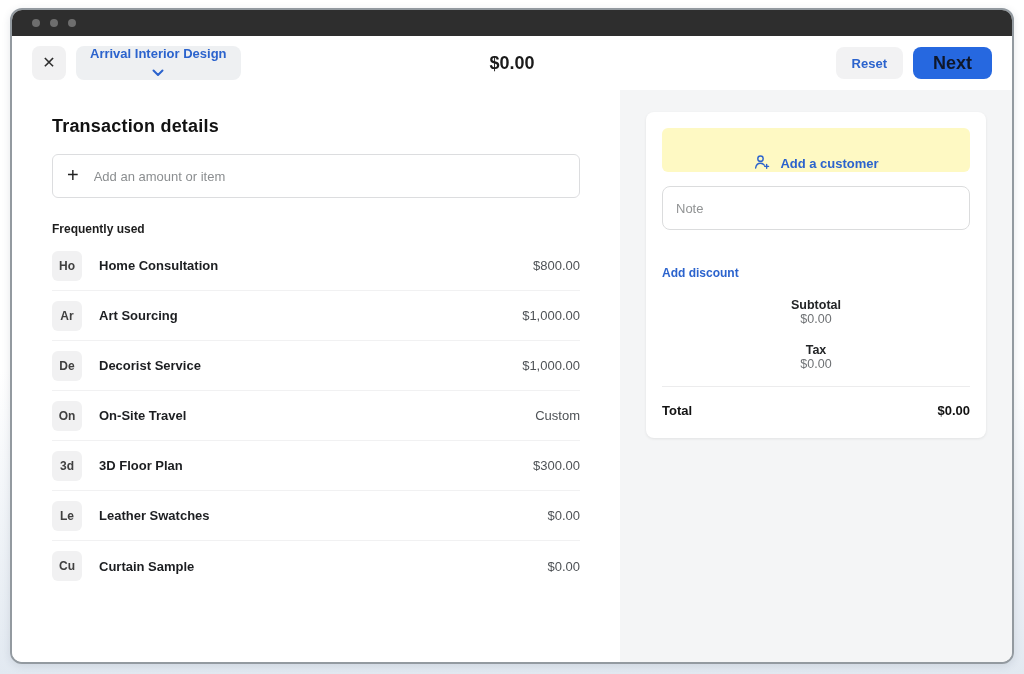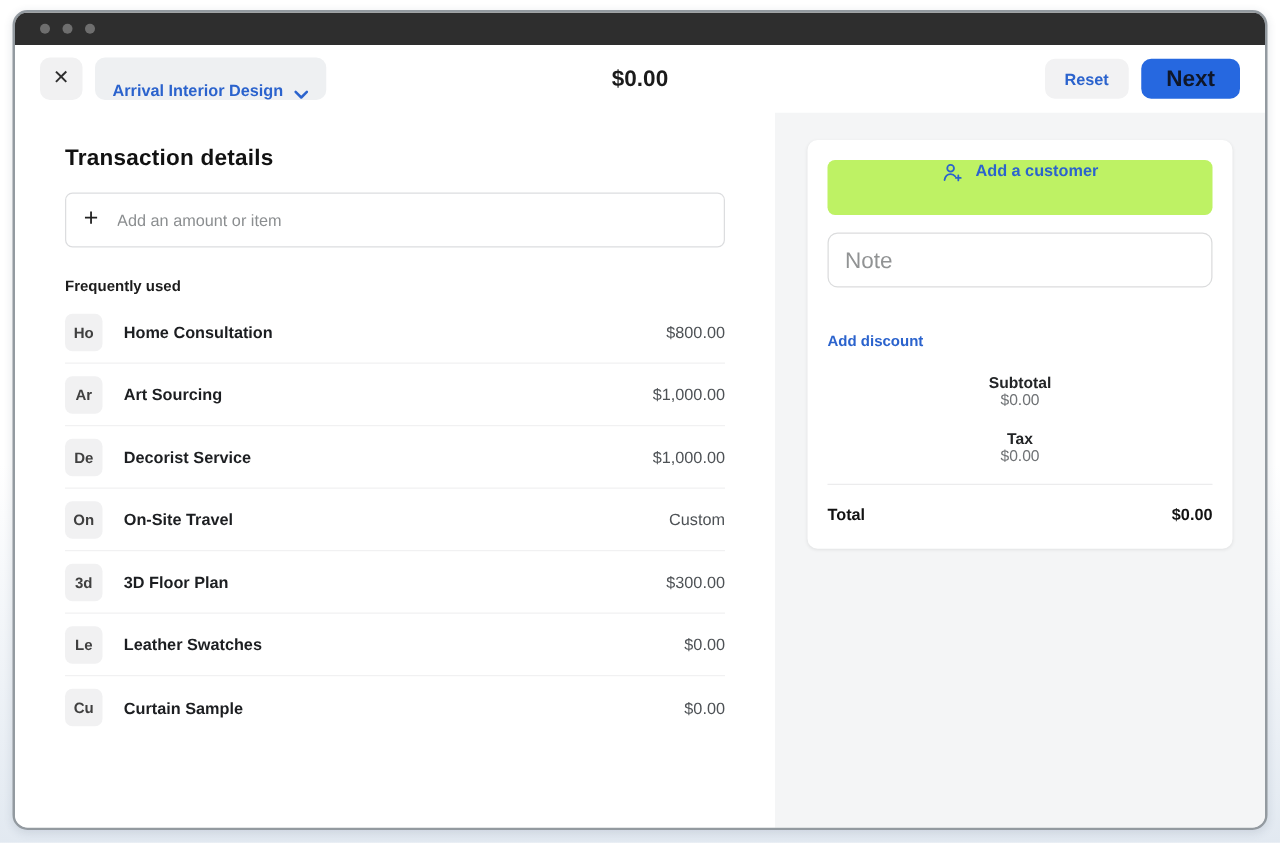--- a/index.html
+++ b/index.html
@@ -40,22 +40,22 @@
   }
   .icon-btn {
     width: 34px; height: 34px; border: none; border-radius: 8px;
     background: #f1f1f2; color: #2e2e2e;
     font-size: 16px; line-height: 1; cursor: pointer;
     display: flex; align-items: center; justify-content: center;
   }
   .account-chip {
     margin-left: 10px; height: 34px; border: none; border-radius: 8px;
     background: #eef0f2; padding: 0 14px; cursor: pointer;
-    display: flex; align-items: flex-end; gap: 8px;
-    font-family: inherit; font-size: 13px; font-weight: 700; color: #2b63cd;
+    display: flex; align-items: center; gap: 8px;
+    font-family: inherit; font-size: 13px; font-weight: 700; color: #2b63cd; flex-direction: column;
   }
   .account-chip svg { display: block; }
   .toolbar-amount {
     position: absolute; left: 50%; transform: translateX(-50%);
     font-size: 18px; font-weight: 700; color: #1b1b1b;
   }
   .toolbar-right { margin-left: auto; display: flex; gap: 10px; }
   .reset-btn {
     height: 32px; border: none; border-radius: 8px; cursor: pointer;
     background: #f2f2f3; color: #2b63cd;
@@ -104,29 +104,29 @@
   
   .right-panel {
     width: 392px; background: #f4f5f6; padding: 22px 26px;
   }
   .card {
     background: #fff; border-radius: 8px; padding: 16px;
     box-shadow: 0 1px 3px rgba(0,0,0,.08);
   }
   .add-customer-btn {
     width: 100%; height: 44px; border: none; border-radius: 6px; cursor: pointer;
-    background: #bef264;
-    display: flex; align-items: flex-start; justify-content: center; gap: 9px;
+    background: #fef9c3;
+    display: flex; align-items: flex-end; justify-content: center; gap: 9px;
     font-family: inherit; font-size: 13px; font-weight: 700; color: #2b63cd;
   }
   .add-customer-btn svg { display: block; }
   .note-input {
     margin-top: 14px; width: 100%; height: 44px;
     border: 1px solid #dbdcdd; border-radius: 8px;
-    padding: 0 13px; font-family: inherit; font-size: 18px; color: #222;
+    padding: 0 13px; font-family: inherit; font-size: 13px; color: #222;
   }
   .note-input::placeholder { color: #919394; }
   .add-discount {
     display: inline-block; margin-top: 36px;
     font-size: 12px; font-weight: 600; color: #2b63cd;
     text-decoration: none; cursor: pointer;
   }
   .summary-row {
     display: flex; justify-content: space-between; align-items: center;
     margin-top: 17px; font-size: 12.5px; flex-direction: column;

